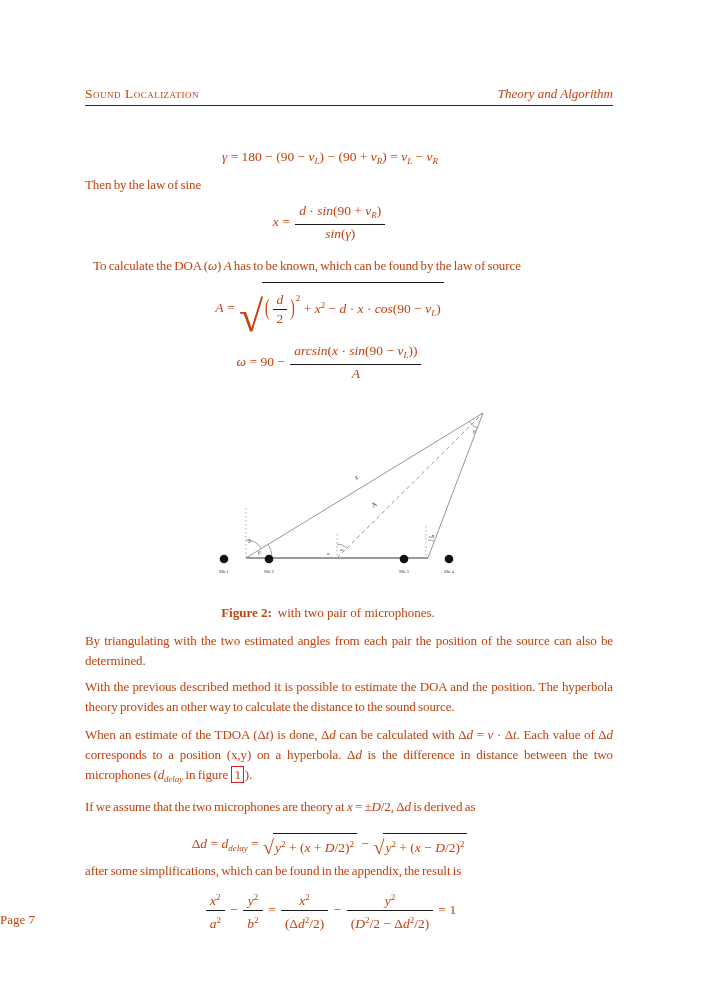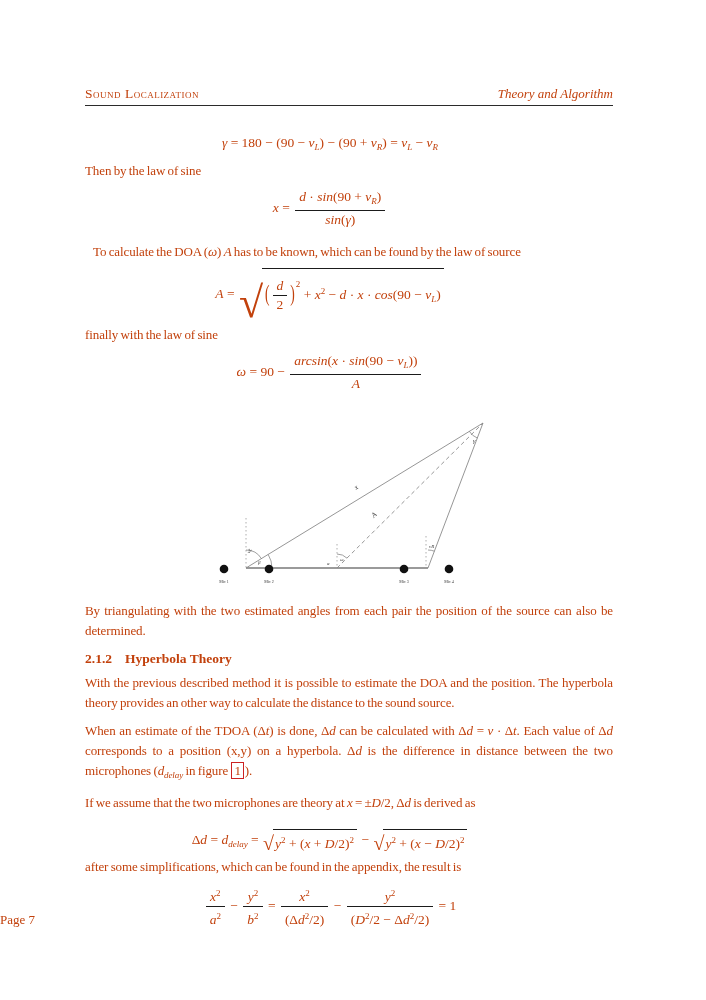--- a/index.html
+++ b/index.html
@@ -41,21 +41,21 @@
   .caption{text-align:center;margin-left:-42px;}
   .caption-label{font-weight:bold;}
   .caption-text{margin-left:6px;}
 
   .footer{position:absolute;top:912px;left:0;width:670px;text-align:left;}
 
   .fig-label{font-family:"Liberation Serif",serif;fill:#333;}
   .fig-lines{stroke:#8a8a8a;stroke-width:0.9;fill:none;}
 
   
-  .eq-gamma{margin-top:28px;}
+  .eq-gamma{margin-top:42px;}
   .p-then{margin-top:5px;}
   .eq-x{margin-top:0px;}
   .p-doa{margin-top:6px;}
   .eq-A{margin-top:6px;}
   .p-finally{margin-top:4px;}
   .eq-omega{margin-top:0px;}
   .figure-wrap{margin-top:6px;}
   .caption{margin-top:24px;}
   .p-triangulate{margin-top:10px;}
   .sec-heading{margin-top:10px;}
@@ -82,21 +82,20 @@
 
   <div class="eq eq-x"><span class="mi">x</span><span class="mr"> = </span><span class="mfrac"><span class="mnum"><span class="mi">d</span><span class="mr"> · </span><span class="mi">sin</span><span class="mr">(90 + </span><span class="mi">v</span><span class="msub">R</span><span class="mr">)</span></span><span class="mden"><span class="mi">sin</span><span class="mr">(</span><span class="mi">γ</span><span class="mr">)</span></span></span></div>
 
   <div class="para p-doa indent"><span class="mr">To calculate the DOA (</span><span class="mi">ω</span><span class="mr">) </span><span class="mi">A</span><span class="mr"> has to be known, which can be found by the law of source</span></div>
 
   <div class="eq eq-A"><span class="mi">A</span><span class="mr"> = </span><span class="msqrt">
         <span class="mrad">√</span>
         <span class="mcnt"><span class="mbig">(</span><span class="mfrac"><span class="mnum"><span class="mi">d</span></span><span class="mden"><span class="mr">2</span></span></span><span class="mbig">)</span><span class="msup">2</span><span class="mr"> + </span><span class="mi">x</span><span class="msup">2</span><span class="mr"> − </span><span class="mi">d</span><span class="mr"> · </span><span class="mi">x</span><span class="mr"> · </span><span class="mi">cos</span><span class="mr">(90 − </span><span class="mi">v</span><span class="msub">L</span><span class="mr">)</span></span>
       </span></div>
 
-  <div class="para p-finally">finally with the law of sine</div>
 
   <div class="eq eq-omega"><span class="mi">ω</span><span class="mr"> = 90 − </span><span class="mfrac"><span class="mnum"><span class="mi">arcsin</span><span class="mr">(</span><span class="mi">x</span><span class="mr"> · </span><span class="mi">sin</span><span class="mr">(90 − </span><span class="mi">v</span><span class="msub">L</span><span class="mr">))</span></span><span class="mden"><span class="mi">A</span></span></span></div>
 
   <div class="figure-wrap">
     <svg width="706" height="185" viewBox="0 0 706 185" xmlns="http://www.w3.org/2000/svg">
 
       <line x1="246" y1="162" x2="428" y2="162" stroke="#9a9a9a" stroke-width="2"></line>
 
       <line class="fig-lines" x1="246" y1="162" x2="483" y2="17"></line>
       <line class="fig-lines" x1="428" y1="162" x2="483" y2="17"></line>
@@ -126,26 +125,26 @@
       <text class="fig-label" x="374" y="112" font-size="7" font-style="italic" transform="rotate(-45 374 112)">A</text>
       <text class="fig-label" x="473" y="37" font-size="6" font-style="italic">γ</text>
       <text class="fig-label" x="247" y="147" font-size="5" font-style="italic" transform="rotate(-55 249 145)">vL</text>
       <text class="fig-label" x="258" y="158" font-size="5" font-style="italic">β</text>
       <text class="fig-label" x="327" y="159" font-size="5" font-style="italic">α</text>
       <text class="fig-label" x="340" y="155" font-size="5" font-style="italic">ω</text>
       <text class="fig-label" x="429" y="142" font-size="5" font-style="italic">vR</text>
     </svg>
   </div>
 
+  <div class="caption">
+    <span class="caption-label">Figure 2:</span><span class="caption-text">with two pair of microphones.</span>
+  </div>
 
   <div class="para p-triangulate">By triangulating with the two estimated angles from each pair the position of the source can also be determined.</div>
 
-  <div class="sec-heading">
-    <span class="sec-num">2.1.2</span><span>Hyperbola Theory</span>
-  </div>
 
   <div class="para p-intro">With the previous described method it is possible to estimate the DOA and the position. The hyperbola theory provides an other way to calculate the distance to the sound source.</div>
 
   <div class="para p-tdoa"><span class="mr">When an estimate of the TDOA (Δ</span><span class="mi">t</span><span class="mr">) is done, Δ</span><span class="mi">d</span><span class="mr"> can be calculated with Δ</span><span class="mi">d</span><span class="mr"> = </span><span class="mi">v</span><span class="mr"> · Δ</span><span class="mi">t</span><span class="mr">. Each value of Δ</span><span class="mi">d</span><span class="mr"> corresponds to a position (x,y) on a hyperbola. Δ</span><span class="mi">d</span><span class="mr"> is the difference in distance between the two microphones (</span><span class="mi">d</span><span class="msub">delay</span><span class="mr"> in figure </span><span class="mref">1</span><span class="mr">).</span></div>
 
   <div class="para p-assume"><span class="mr">If we assume that the two microphones are theory at </span><span class="mi">x</span><span class="mr"> = ±</span><span class="mi">D</span><span class="mr">/2, Δ</span><span class="mi">d</span><span class="mr"> is derived as</span></div>
 
   <div class="eq eq-dd"><span class="mr">Δ</span><span class="mi">d</span><span class="mr"> = </span><span class="mi">d</span><span class="msub">delay</span><span class="mr"> = </span><span class="msqrt">
         <span class="mrad">√</span>
         <span class="mcnt"><span class="mi">y</span><span class="msup">2</span><span class="mr"> + (</span><span class="mi">x</span><span class="mr"> + </span><span class="mi">D</span><span class="mr">/2)</span><span class="msup">2</span></span>

